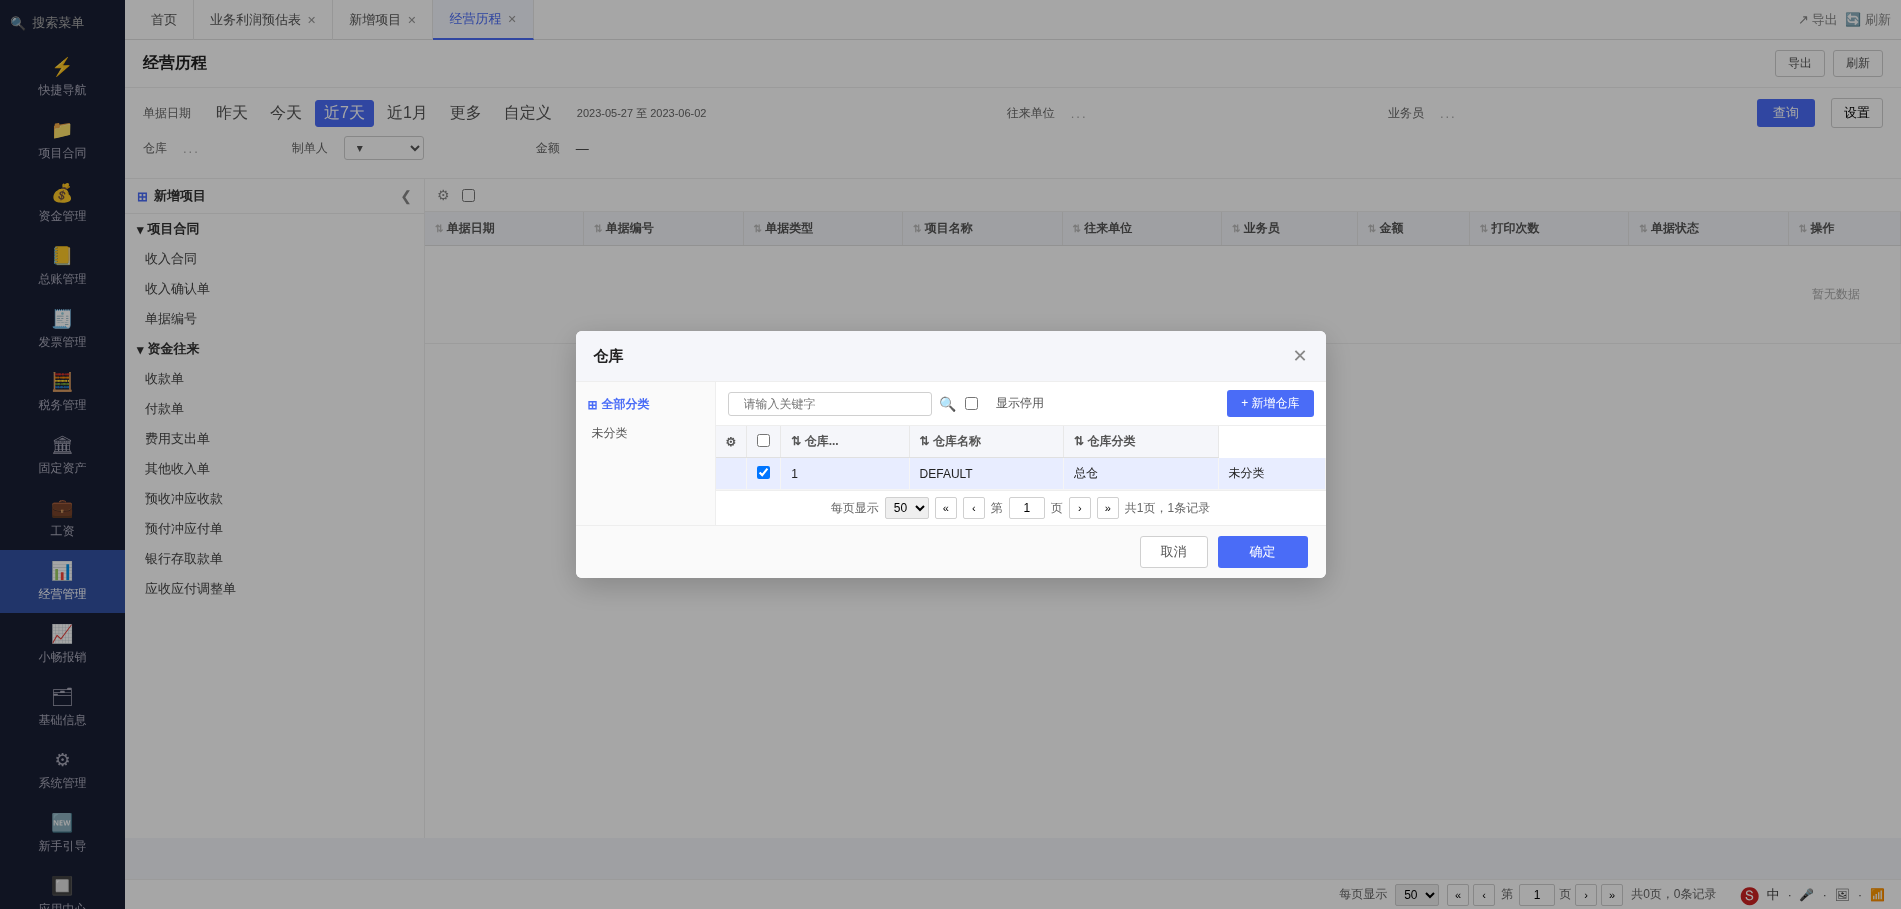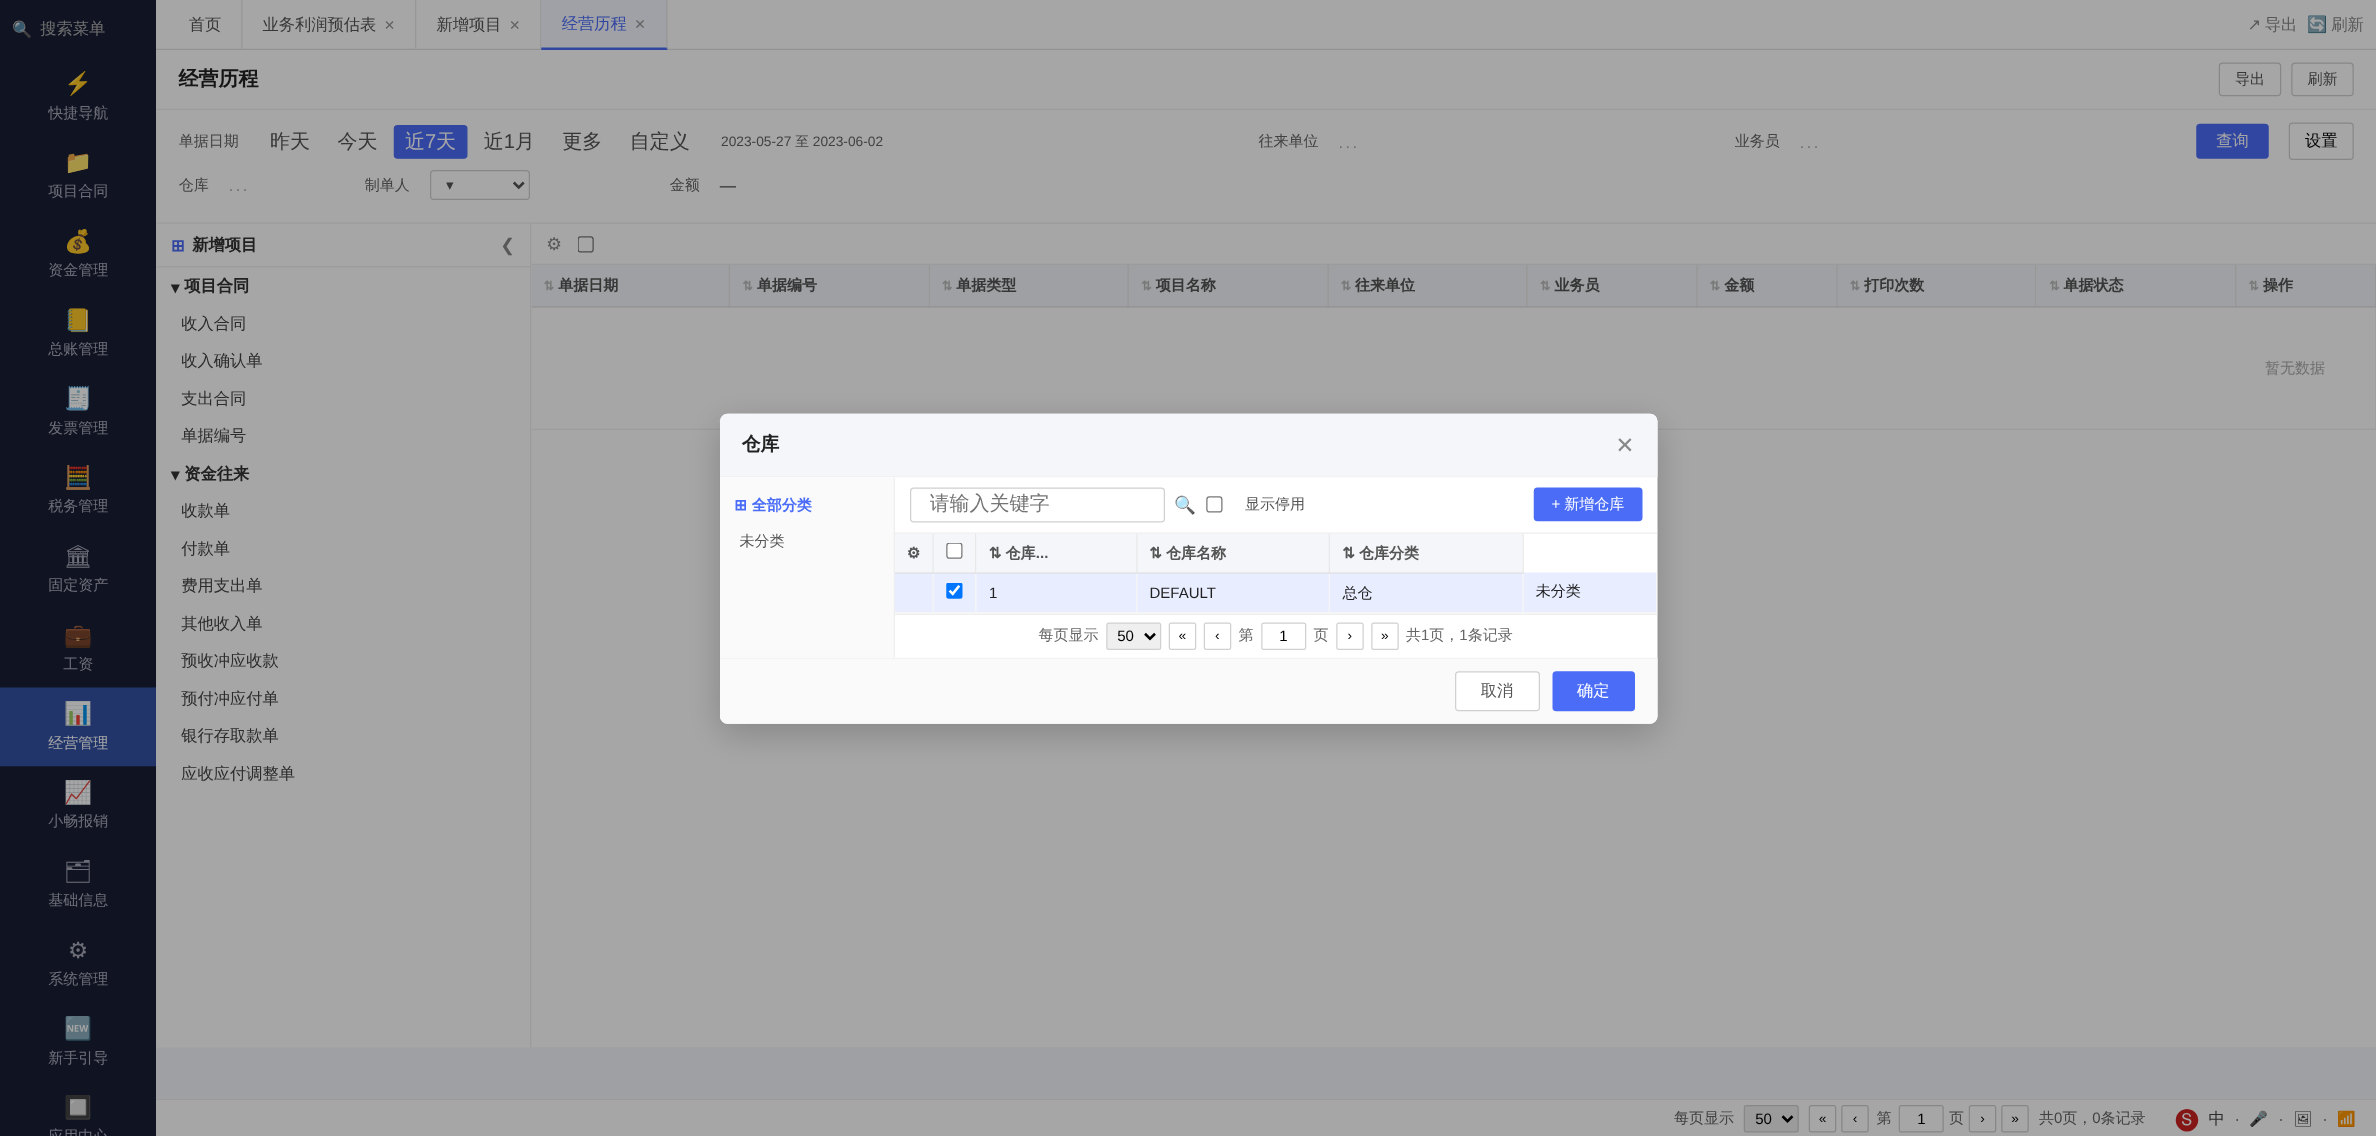--- a/index.html
+++ b/index.html
@@ -100,34 +100,34 @@
       padding: 14px 18px; border-bottom: 1px solid #eee; display: flex; align-items: center; justify-content: space-between; background: #f5f6fa; border-radius: 6px 6px 0 0;
     }
     .modal-title { font-size: 15px; font-weight: bold; color: #222; }
     .modal-close { cursor: pointer; color: #888; font-size: 18px; }
     .modal-body { display: flex; flex: 1; overflow: hidden; }
     .modal-left { width: 140px; border-right: 1px solid #eee; padding: 8px 0; background: #fafafa; overflow-y: auto; }
     .modal-left-header { padding: 6px 12px; font-size: 12px; color: #4a6cf7; font-weight: bold; display: flex; align-items: center; gap: 4px; cursor: pointer; }
     .modal-left-item { padding: 6px 16px; font-size: 12px; color: #555; cursor: pointer; }
     .modal-right { flex: 1; display: flex; flex-direction: column; overflow: hidden; }
     .modal-toolbar { padding: 8px 12px; display: flex; align-items: center; gap: 8px; border-bottom: 1px solid #eee; }
-    .modal-search-input { border: 1px solid #d0d0d0; border-radius: 3px; padding: 4px 15px; font-size: 16px; width: 204px; outline: none; }
+    .modal-search-input { border: 1px solid #d0d0d0; border-radius: 3px; padding: 4px 15px; font-size: 12px; width: 204px; outline: none; }
     .modal-search-btn { background: none; border: none; cursor: pointer; color: #888; font-size: 14px; }
     .modal-show-disabled { display: flex; align-items: center; gap: 18px; font-size: 12px; color: #555; cursor: pointer; }
     .modal-add-btn { margin-left: auto; background: #4a6cf7; color: #fff; border: none; padding: 5px 14px; border-radius: 3px; cursor: pointer; font-size: 12px; }
     .modal-table-container { flex: 1; overflow-y: auto; }
     .modal-table { width: 100%; border-collapse: collapse; font-size: 12px; }
     .modal-table th { background: #f5f6fa; padding: 7px 10px; text-align: left; border-bottom: 1px solid #e0e0e0; color: #555; white-space: nowrap; }
     .modal-table td { padding: 7px 10px; border-bottom: 1px solid #f5f5f5; color: #333; }
     .modal-table tr.selected-row { background: #e8edff; }
     .modal-table tr.selected-row td { color: #222; }
     .modal-pagination { padding: 6px 12px; display: flex; align-items: center; justify-content: center; gap: 6px; border-top: 1px solid #eee; font-size: 12px; color: #666; }
     .modal-footer { padding: 10px 18px; border-top: 1px solid #eee; display: flex; justify-content: flex-end; gap: 10px; background: #fafafa; border-radius: 0 0 6px 6px; }
     .btn-cancel { background: #fff; border: 1px solid #d0d0d0; padding: 6px 20px; border-radius: 3px; cursor: pointer; font-size: 13px; color: #555; }
-    .btn-confirm { background: #4a6cf7; color: #fff; border: none; padding: 6px 20px; border-radius: 3px; cursor: pointer; font-size: 13px; font-family: Liberation Serif, serif; }
+    .btn-confirm { background: #4a6cf7; color: #fff; border: none; padding: 6px 32px; border-radius: 3px; cursor: pointer; font-size: 13px; font-family: Liberation Serif, serif; }
     .gear-icon { color: #888; font-size: 14px; cursor: pointer; }
     .checkbox-col { width: 28px; text-align: center; }
 
     
     ::-webkit-scrollbar { width: 5px; height: 5px; }
     ::-webkit-scrollbar-thumb { background: #ccc; border-radius: 3px; }
   </style>
 </head>
 <body>
 
@@ -278,21 +278,20 @@
         <div class="left-panel-title">
           <span style="color:#4a6cf7;">⊞</span>
           <span>新增项目</span>
         </div>
         <span class="collapse-btn">❮</span>
       </div>
       <div id="tree-container">
           <div class="tree-group expanded">项目合同</div>
           <div class="tree-item">收入合同</div>
           <div class="tree-item">收入确认单</div>
-          <div class="tree-item">支出合同</div>
           <div class="tree-item">单据编号</div>
           <div class="tree-group expanded">资金往来</div>
           <div class="tree-item">收款单</div>
           <div class="tree-item">付款单</div>
           <div class="tree-item">费用支出单</div>
           <div class="tree-item">其他收入单</div>
           <div class="tree-item">预收冲应收款</div>
           <div class="tree-item">预付冲应付单</div>
           <div class="tree-item">银行存取款单</div>
           <div class="tree-item">应收应付调整单</div>

